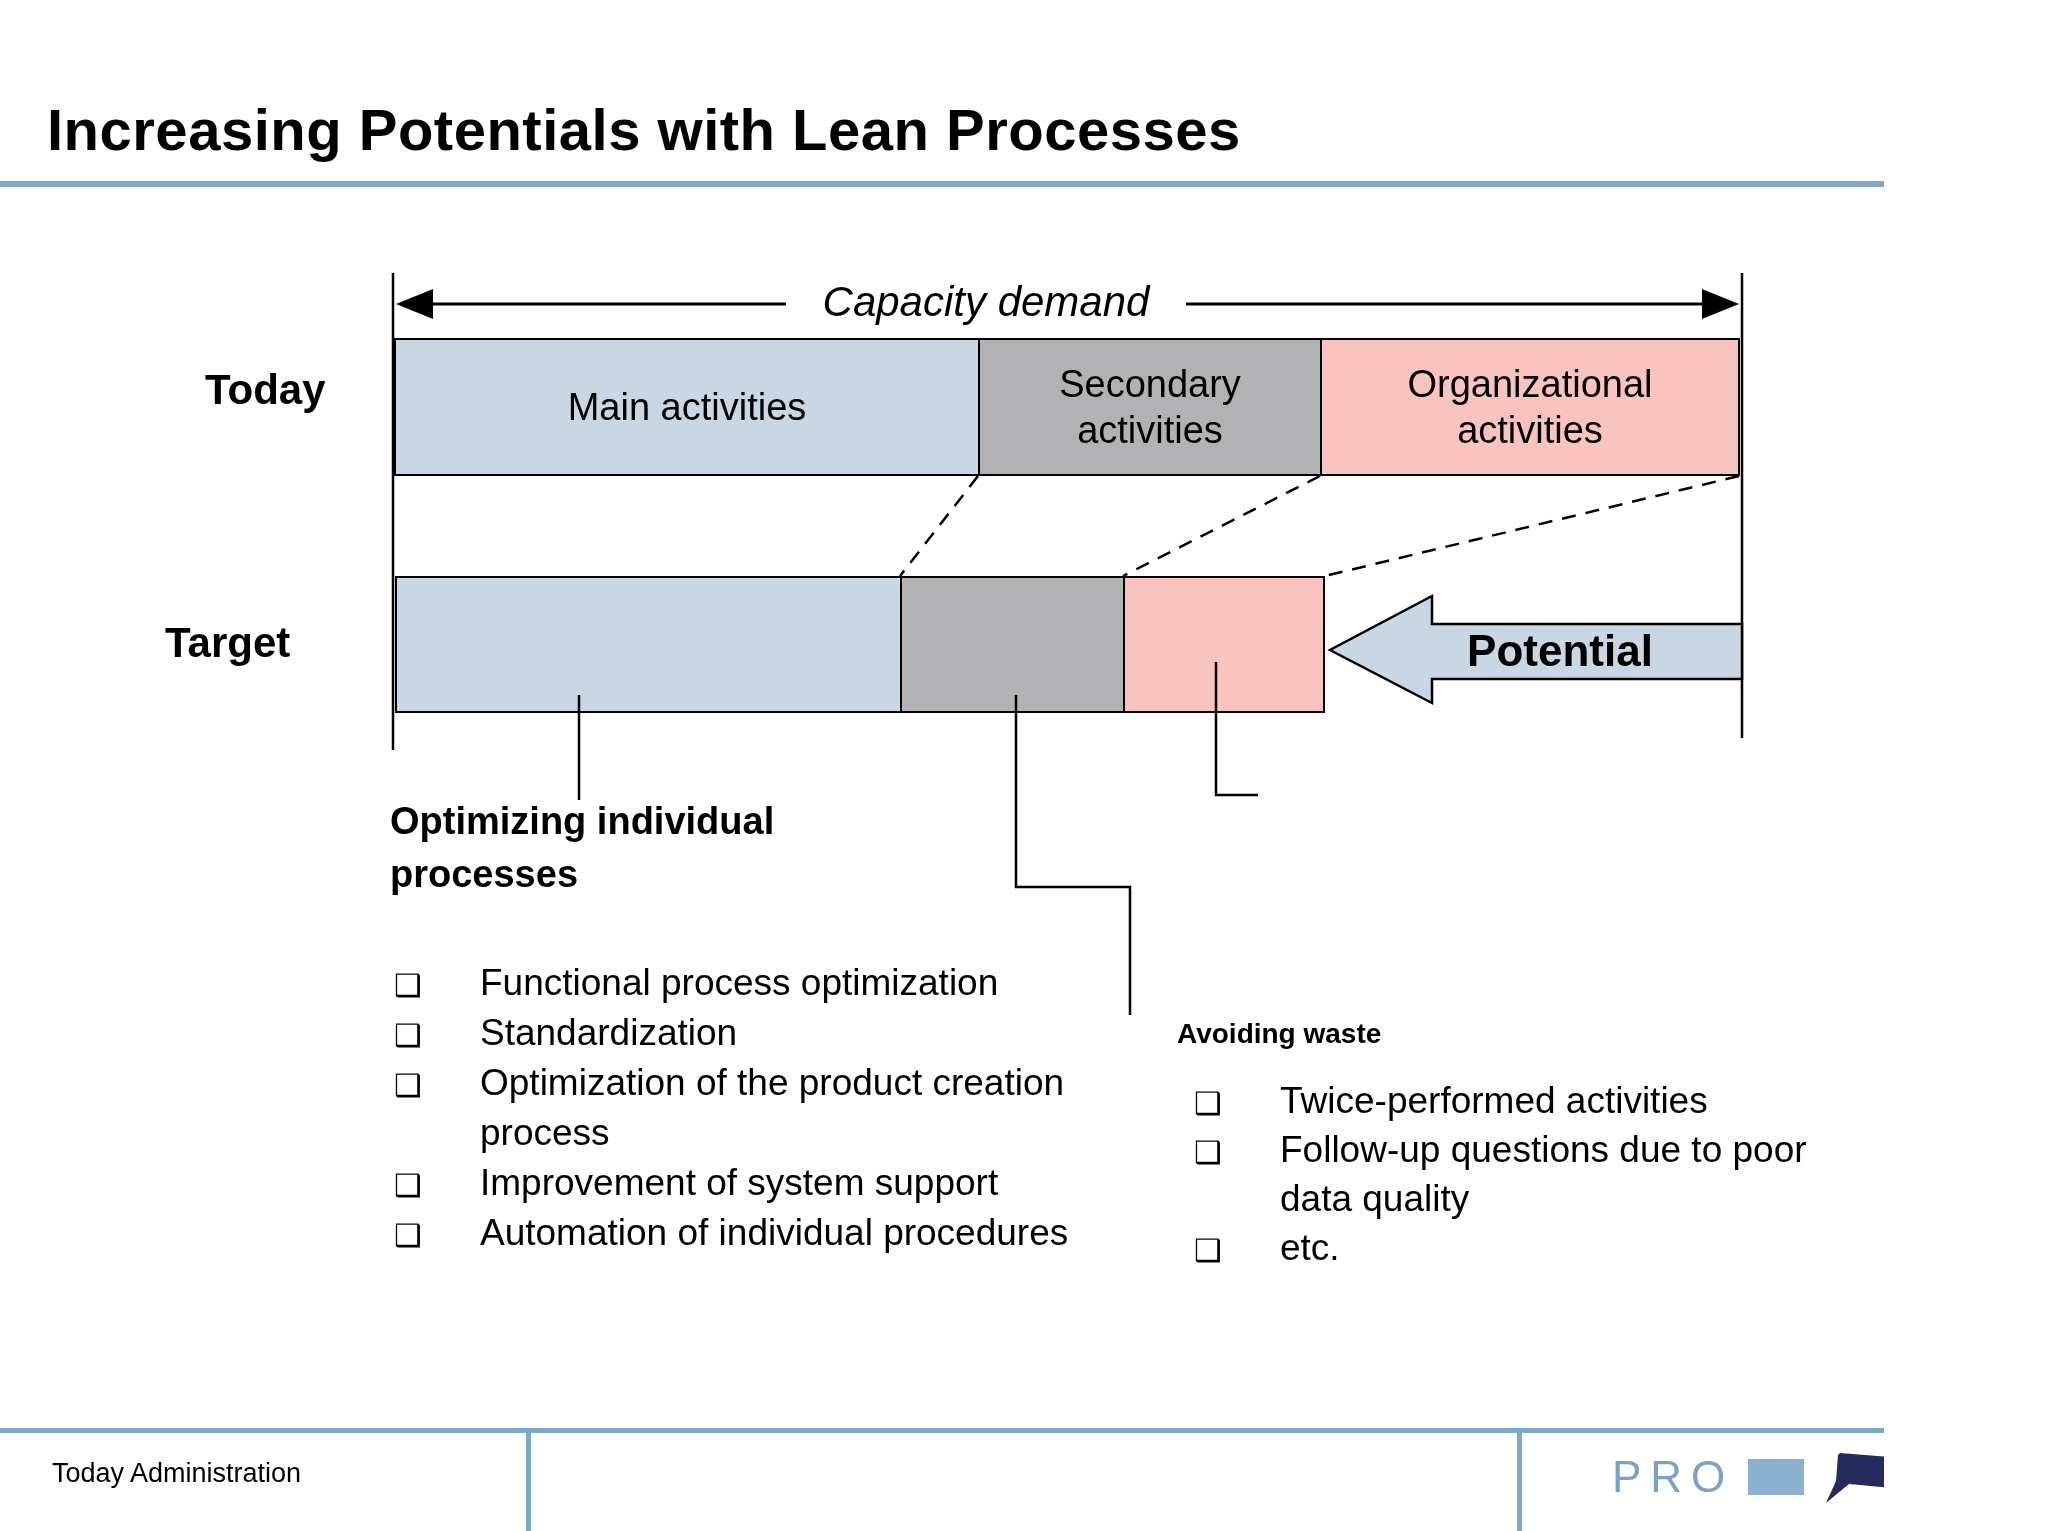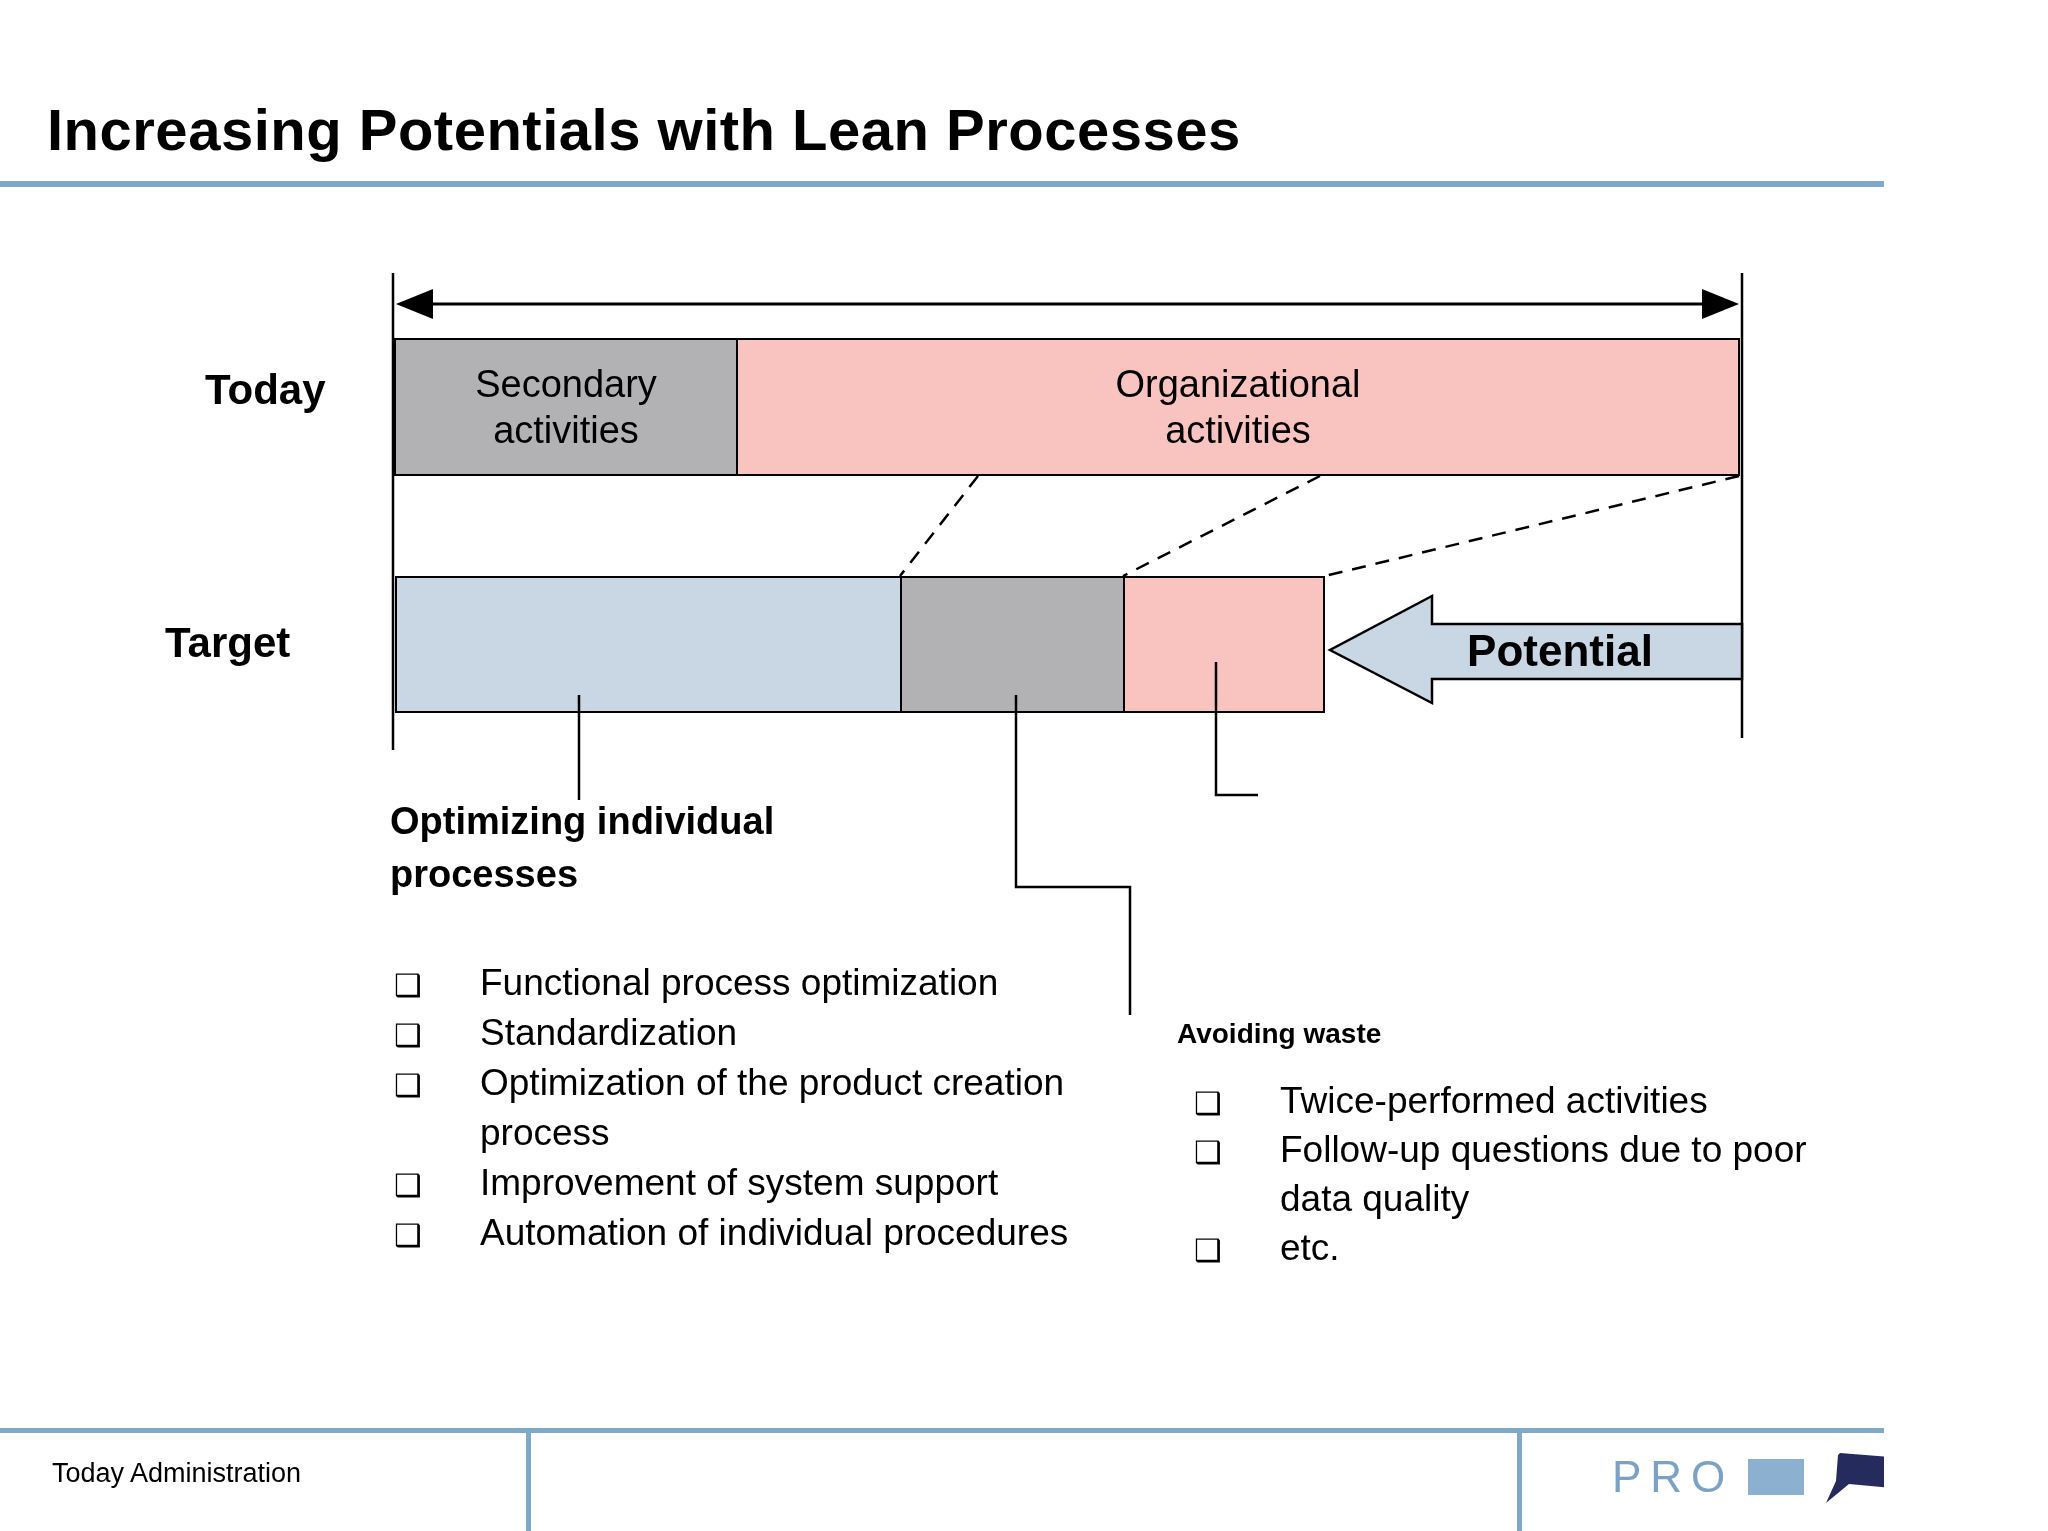--- a/index.html
+++ b/index.html
@@ -75,20 +75,21 @@
 </head>
 <body>
 
 <div class="slide">
 
   <div class="abs page-title">Increasing Potentials with Lean Processes</div>
   <div class="abs title-rule"></div>
 
   <div class="abs row-label today-label">Today</div>
   <div class="abs bar today-bar">
+    <div class="seg seg-blue seg-div t-main">Main activities</div>
     <div class="seg seg-gray seg-div t-sec">Secondary
 activities</div>
     <div class="seg seg-pink t-org">Organizational
 activities</div>
   </div>
 
   <div class="abs row-label target-label">Target</div>
   <div class="abs bar target-bar">
     <div class="seg seg-blue seg-div g-main"></div>
     <div class="seg seg-gray seg-div g-sec"></div>
@@ -107,20 +108,21 @@
     <line x1="1320" y1="476" x2="1123" y2="576" stroke="#000" stroke-width="2.5" stroke-dasharray="14 10"></line>
     <line x1="1739" y1="476" x2="1325" y2="576" stroke="#000" stroke-width="2.5" stroke-dasharray="14 10"></line>
 
     <path d="M579 695 L579 800" stroke="#000" stroke-width="2.5" fill="none"></path>
     <path d="M1016 695 L1016 887 L1130 887 L1130 1015" stroke="#000" stroke-width="2.5" fill="none"></path>
     <path d="M1216 662 L1216 795 L1258 795" stroke="#000" stroke-width="2.5" fill="none"></path>
 
     <polygon points="1742,624 1432,624 1432,596 1330,650 1432,703 1432,679 1742,679" fill="#c9d6e3" stroke="#000" stroke-width="2.5"></polygon>
   </svg>
 
+  <div class="abs capacity-label">Capacity demand</div>
   <div class="abs potential-label">Potential</div>
 
   <div class="abs optimizing-text">Optimizing individual
 processes</div>
   <div class="abs avoiding-text">Avoiding waste</div>
 
   <ul class="abs check-list left-list">
     <li><span class="bullet">❑</span><span>Functional process optimization</span></li>
     <li><span class="bullet">❑</span><span>Standardization</span></li>
     <li><span class="bullet">❑</span><span>Optimization of the product creation process</span></li>

